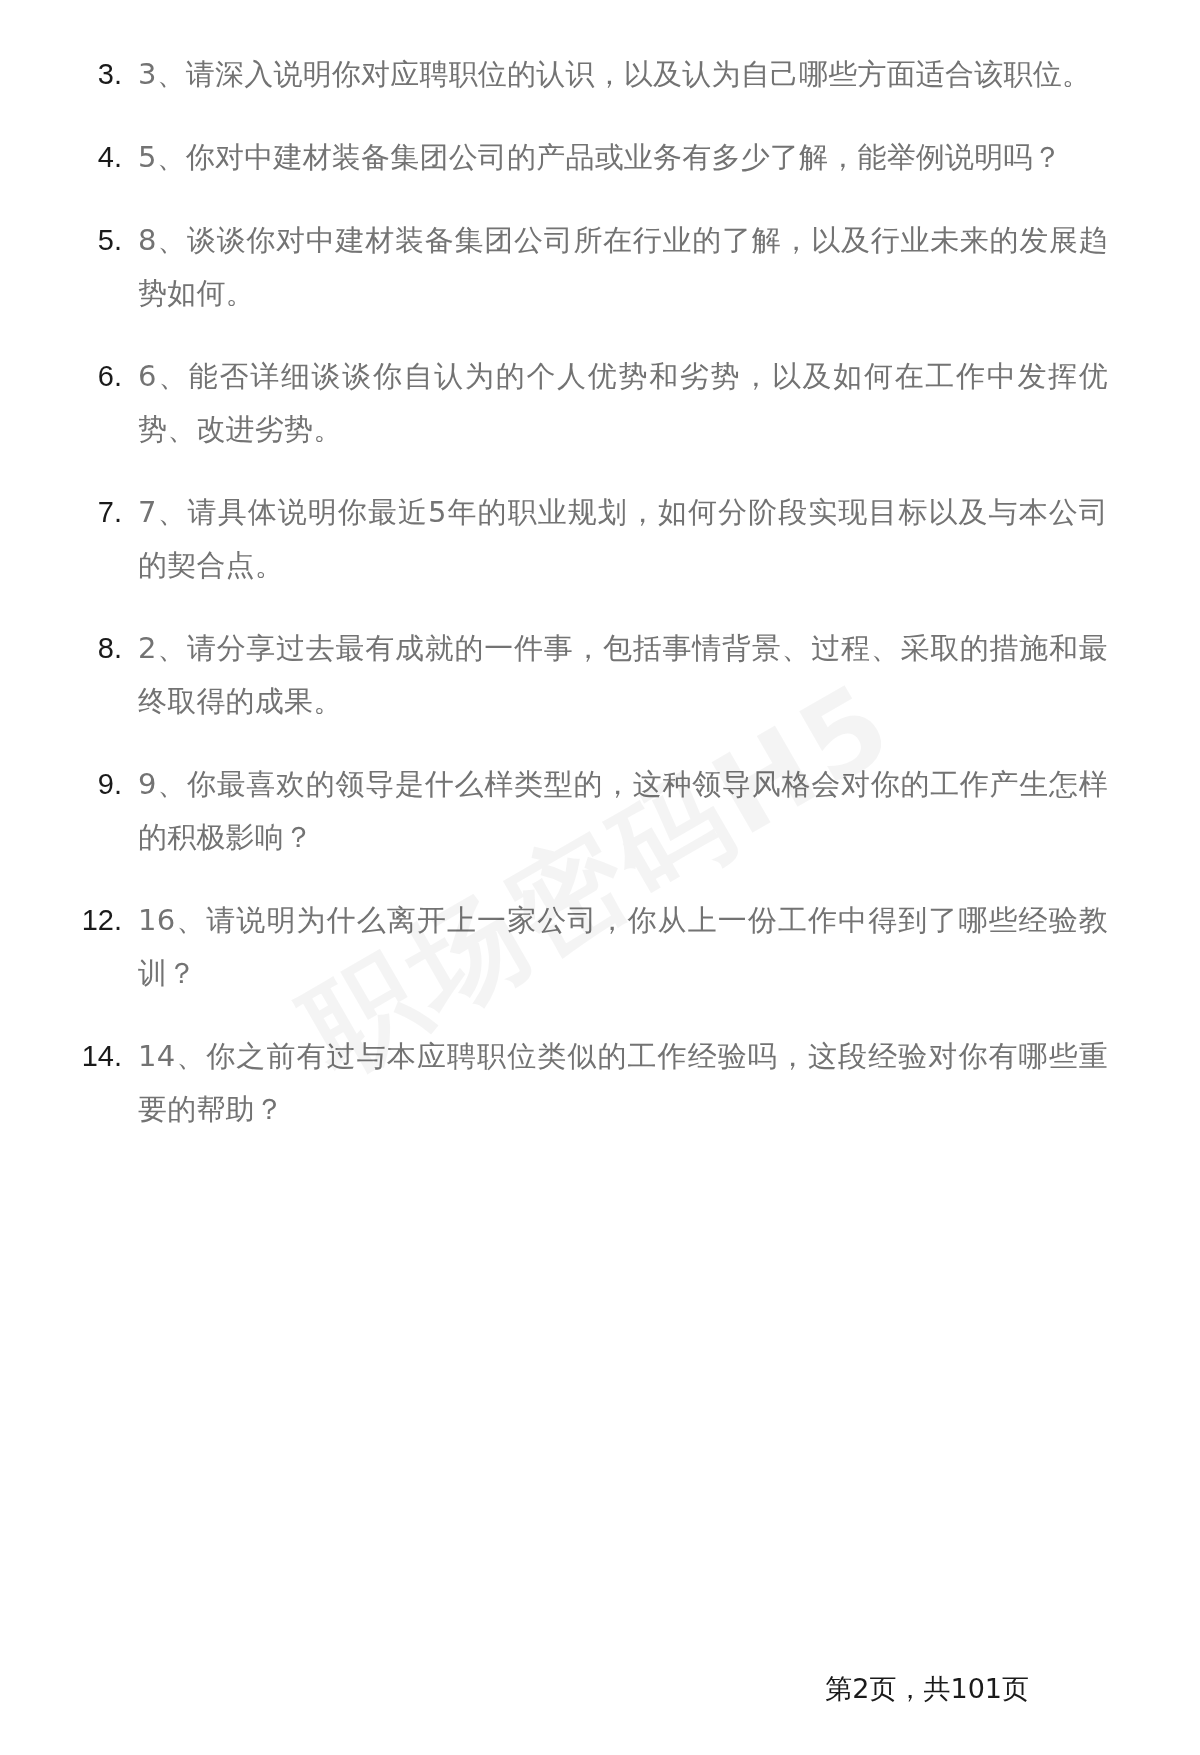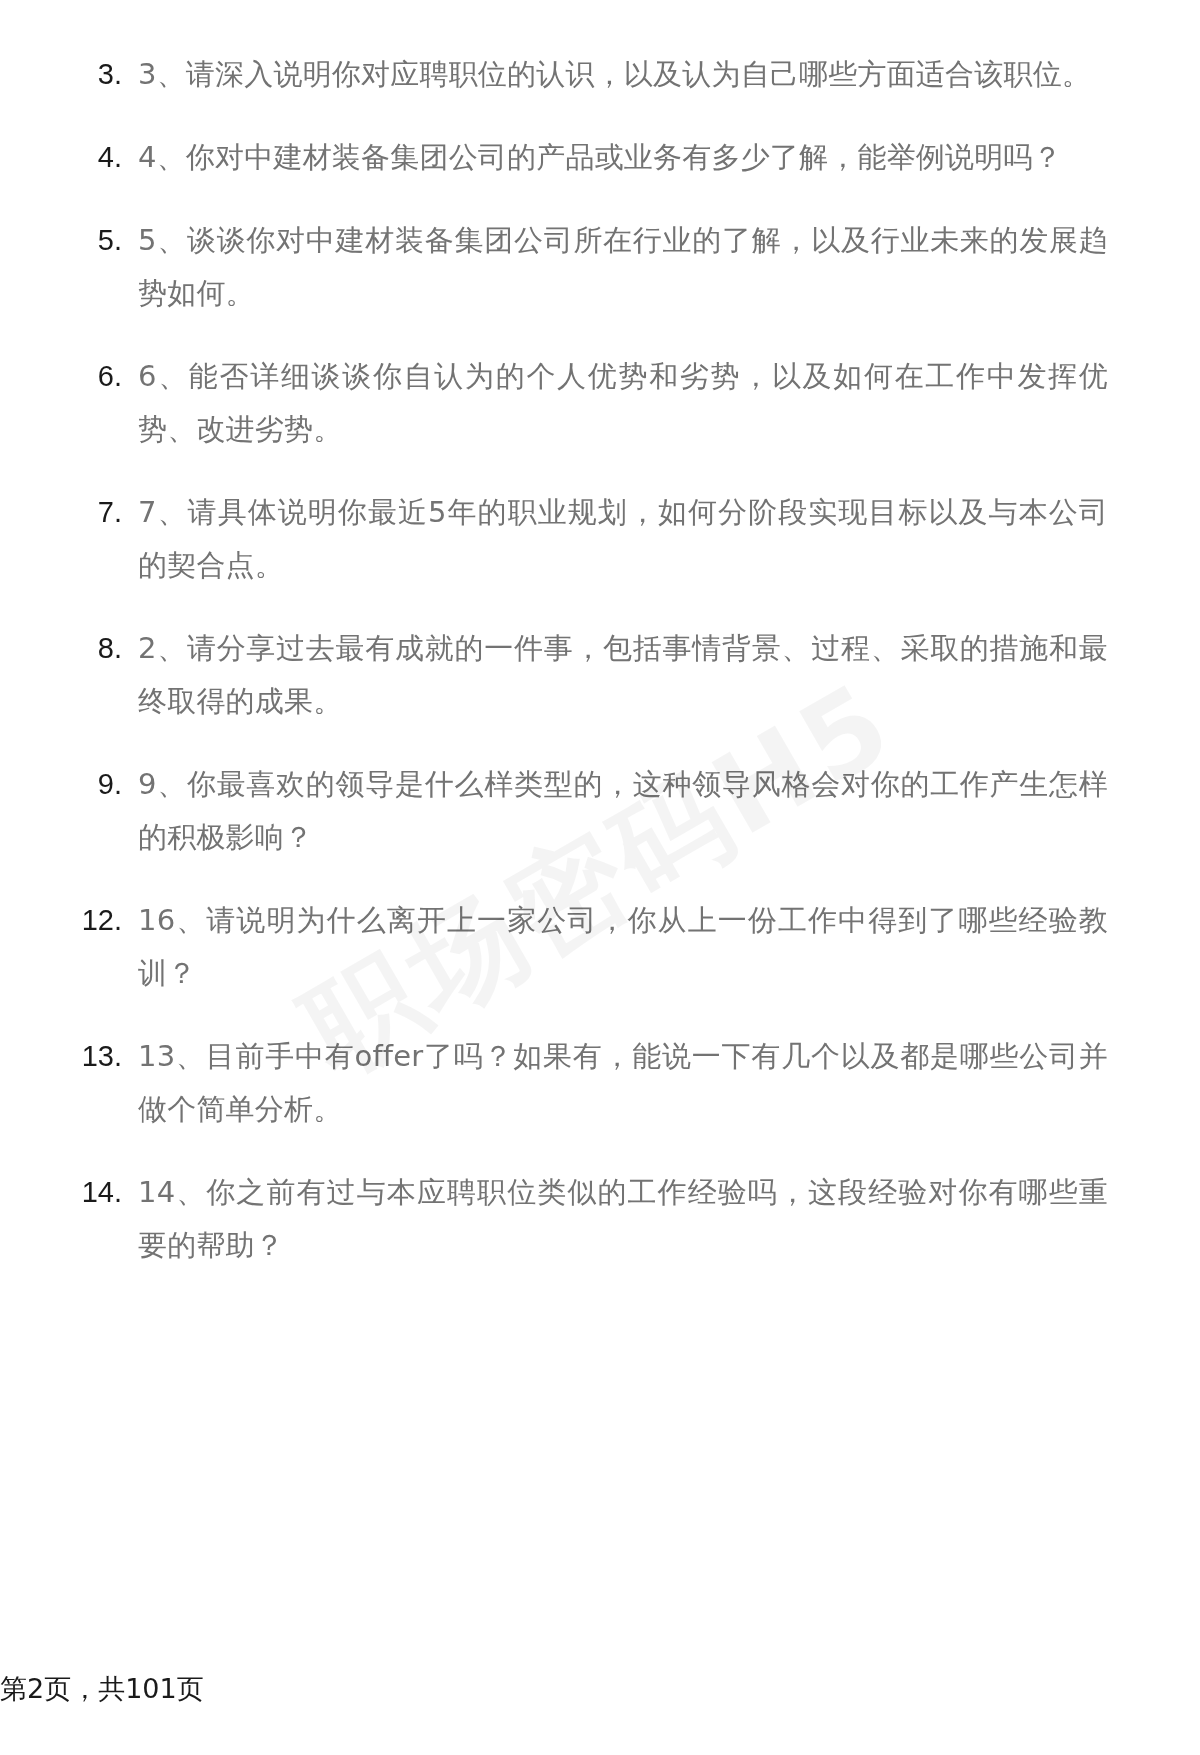--- a/index.html
+++ b/index.html
@@ -72,21 +72,21 @@
     color: #737373;
     text-align: justify;
     letter-spacing: 0.2px;
     font-family: "DejaVu Sans", "Liberation Sans", sans-serif;
   }
   .footer {
     position: absolute;
     left: 0;
     bottom: 48px;
     width: 1029px;
-    text-align: left;
+    text-align: right;
     font-size: 27px;
     color: #1a1a1a;
     z-index: 2;
     font-family: "DejaVu Sans", "Liberation Sans", sans-serif;
   }
 </style>
 </head>
 <body>
 
 <div class="page">
@@ -95,25 +95,25 @@
     <span>职场密码H5</span>
   </div>
 
   <ol class="qlist">
     <li>
       <div class="num">3.</div>
       <div class="qtext">3、请深入说明你对应聘职位的认识，以及认为自己哪些方面适合该职位。</div>
     </li>
     <li>
       <div class="num">4.</div>
-      <div class="qtext">4、你对中建材装备集团公司的产品或业务有多少了解，能举例说明吗？</div>
+      <div class="qtext">5、你对中建材装备集团公司的产品或业务有多少了解，能举例说明吗？</div>
     </li>
     <li>
       <div class="num">5.</div>
-      <div class="qtext">5、谈谈你对中建材装备集团公司所在行业的了解，以及行业未来的发展趋势如何。</div>
+      <div class="qtext">8、谈谈你对中建材装备集团公司所在行业的了解，以及行业未来的发展趋势如何。</div>
     </li>
     <li>
       <div class="num">6.</div>
       <div class="qtext">6、能否详细谈谈你自认为的个人优势和劣势，以及如何在工作中发挥优势、改进劣势。</div>
     </li>
     <li>
       <div class="num">7.</div>
       <div class="qtext">7、请具体说明你最近5年的职业规划，如何分阶段实现目标以及与本公司的契合点。</div>
     </li>
     <li>
@@ -122,24 +122,20 @@
     </li>
     <li>
       <div class="num">9.</div>
       <div class="qtext">9、你最喜欢的领导是什么样类型的，这种领导风格会对你的工作产生怎样的积极影响？</div>
     </li>
     <li>
       <div class="num">12.</div>
       <div class="qtext">16、请说明为什么离开上一家公司，你从上一份工作中得到了哪些经验教训？</div>
     </li>
     <li>
-      <div class="num">13.</div>
-      <div class="qtext">13、目前手中有offer了吗？如果有，能说一下有几个以及都是哪些公司并做个简单分析。</div>
-    </li>
-    <li>
       <div class="num">14.</div>
       <div class="qtext">14、你之前有过与本应聘职位类似的工作经验吗，这段经验对你有哪些重要的帮助？</div>
     </li>
   </ol>
 
   <div class="footer">第2页，共101页</div>
 
 </div>
 
 </body></html>

